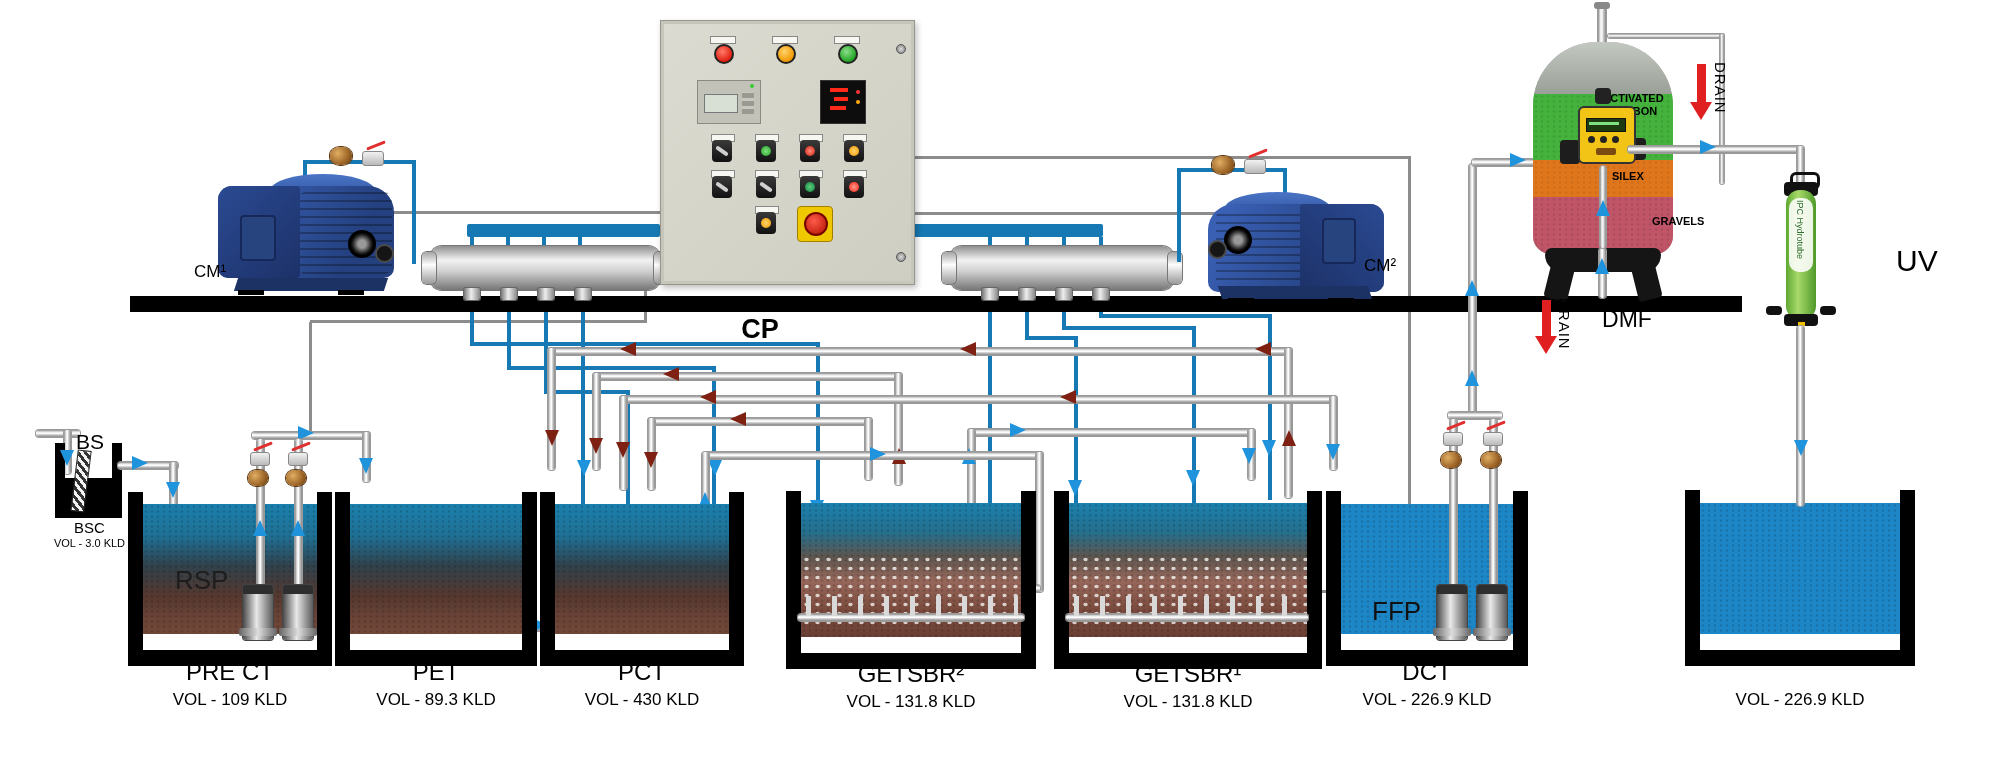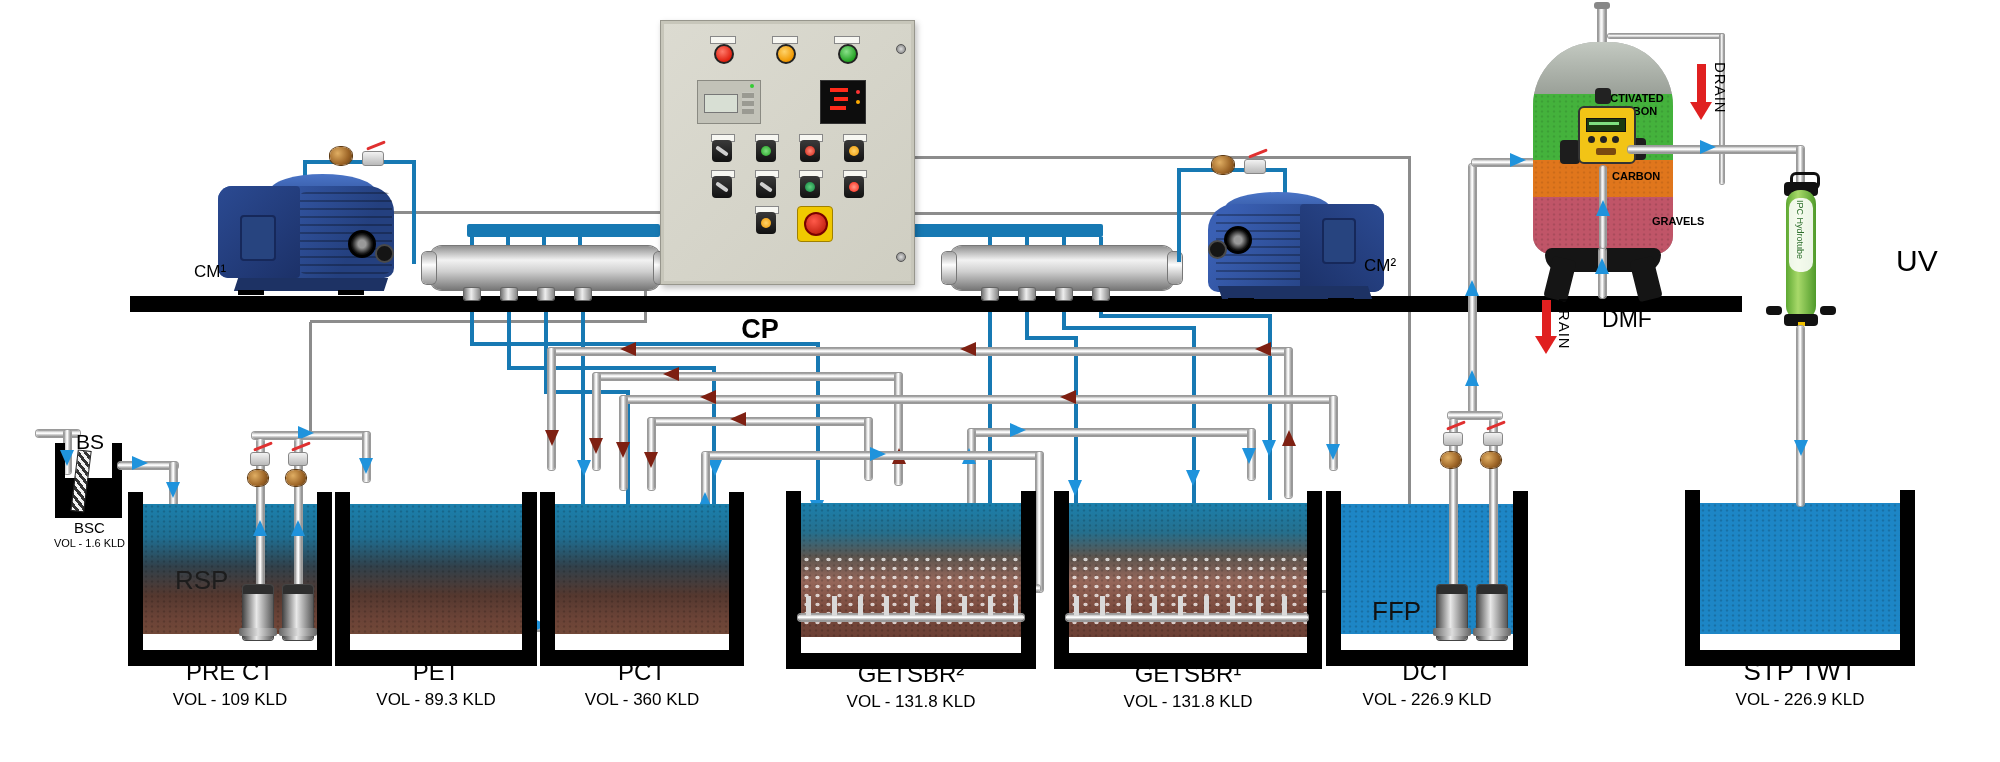--- a/index.html
+++ b/index.html
@@ -171,21 +171,21 @@
   <div class="abs" style="left:55px;top:508px;width:67px;height:10px;background:#000"></div>
   <div class="abs" style="left:65px;top:478px;width:47px;height:30px;background:#000"></div>
   <div class="abs" style="left:74px;top:450px;width:12px;height:60px;background:repeating-linear-gradient(45deg,#f2f2f2 0 3px,#333 3px 6px);transform:rotate(7deg);border:1px solid #222"></div>
   <div class="ph" style="left:118px;top:462px;width:60px;height:7px"></div>
   <div class="pv" style="left:170px;top:462px;width:7px;height:46px"></div>
   <div class="arr ar-r" style="left:132px;top:456px"></div>
   <div class="arr ar-d" style="left:166px;top:482px"></div>
   <div class="arr ar-d" style="left:60px;top:450px"></div>
   <div class="txt" style="left:76px;top:430px;font-size:21px">BS</div>
   <div class="txt" style="left:62px;top:519px;width:55px;text-align:center;font-size:15px">BSC</div>
-  <div class="txt" style="left:38px;top:537px;width:103px;text-align:center;font-size:11px">VOL - 1.6 KLD</div>
+  <div class="txt" style="left:38px;top:537px;width:103px;text-align:center;font-size:11px">VOL - 3.0 KLD</div>
 
   <div class="tank" style="left:128px;top:492px;width:174px;height:158px"></div>
   <div class="water grad1" style="left:143px;top:504px;width:174px;height:130px">
       <div class="speck"></div>
       <div class="wave" style="--w:#1b80ad"></div>
     </div>
   <div class="inwater" style="left:175px;top:565px">RSP</div>
   <div class="tlabel" style="left:150px;top:658px;width:160px">PRE CT</div>
   <div class="vlabel" style="left:130px;top:690px;width:200px">VOL - 109 KLD</div>
 
@@ -196,21 +196,21 @@
     </div>
   <div class="tlabel" style="left:356px;top:658px;width:160px">PET</div>
   <div class="vlabel" style="left:336px;top:690px;width:200px">VOL - 89.3 KLD</div>
 
   <div class="tank" style="left:540px;top:492px;width:174px;height:158px"></div>
   <div class="water grad1" style="left:555px;top:504px;width:174px;height:130px">
       <div class="speck"></div>
       <div class="wave" style="--w:#1b80ad"></div>
     </div>
   <div class="tlabel" style="left:562px;top:658px;width:160px">PCT</div>
-  <div class="vlabel" style="left:542px;top:690px;width:200px">VOL - 360 KLD</div>
+  <div class="vlabel" style="left:542px;top:690px;width:200px">VOL - 430 KLD</div>
 
   <div class="tank" style="left:786px;top:491px;width:220px;height:162px"></div>
   <div class="water gradg" style="left:801px;top:503px;width:220px;height:134px">
       <div class="speck"></div>
       <div class="wave" style="--w:#1b80ad"></div>
     </div>
   <div class="bubbles" style="left:801px;top:555px;width:220px;height:72px"></div>
   <div class="ph" style="left:798px;top:614px;width:226px;height:7px"></div>
   <div class="stubs" style="left:806px;top:596px;width:212px;height:20px"></div>
   <div class="tlabel" style="left:821px;top:660px;width:180px">GETSBR²</div>
@@ -234,21 +234,20 @@
     </div>
   <div class="inwater" style="left:1372px;top:596px;color:#111">FFP</div>
   <div class="tlabel" style="left:1347px;top:658px;width:160px">DCT</div>
   <div class="vlabel" style="left:1327px;top:690px;width:200px">VOL - 226.9 KLD</div>
 
   <div class="tank" style="left:1685px;top:490px;width:200px;height:160px"></div>
   <div class="water bluew" style="left:1700px;top:503px;width:200px;height:131px">
       <div class="speck"></div>
       <div class="wave" style="--w:#1d86c6"></div>
     </div>
-  <div class="tlabel" style="left:1700px;top:656px;width:200px;font-size:26px">STP TWT</div>
   <div class="vlabel" style="left:1700px;top:690px;width:200px">VOL - 226.9 KLD</div>
 
   <div class="ph" style="left:252px;top:432px;width:118px;height:7px"></div>
   <div class="pv" style="left:363px;top:432px;width:7px;height:50px"></div>
   <div class="arr ar-r" style="left:298px;top:426px"></div>
   <div class="arr ar-d" style="left:359px;top:458px"></div>
   <div class="pv" style="left:257px;top:439px;width:7px;height:150px"></div>
   <div class="pv" style="left:295px;top:439px;width:7px;height:150px"></div>
   <div class="vball" style="left:250px;top:452px;width:18px;height:12px"></div>
   <div class="lever" style="left:253px;top:445px"></div>
@@ -429,21 +428,21 @@
         <div class="speck" style="opacity:.35"></div>
       </div>
     <div class="abs" style="left:0;top:118px;width:140px;height:37px;background:#e0761c">
         <div class="speck" style="opacity:.3"></div>
       </div>
     <div class="abs" style="left:0;top:155px;width:140px;height:57px;background:#c05568">
         <div class="speck" style="opacity:.4"></div>
       </div>
   </div>
   <div class="txt" style="left:1596px;top:92px;width:74px;font-size:11px;font-weight:bold;text-align:center;line-height:13px">ACTIVATED CARBON</div>
-  <div class="txt" style="left:1612px;top:170px;font-size:11px;font-weight:bold">CARBON</div>
+  <div class="txt" style="left:1612px;top:170px;font-size:11px;font-weight:bold">SILEX</div>
   <div class="txt" style="left:1652px;top:215px;font-size:11px;font-weight:bold">GRAVELS</div>
   <div class="abs" style="left:1545px;top:248px;width:116px;height:24px;background:#151515;border-radius:8px 8px 20px 20px"></div>
   <div class="abs" style="left:1548px;top:258px;width:24px;height:42px;background:#151515;transform:rotate(14deg);border-radius:4px"></div>
   <div class="abs" style="left:1634px;top:258px;width:24px;height:42px;background:#151515;transform:rotate(-14deg);border-radius:4px"></div>
   <div class="pv" style="left:1599px;top:248px;width:7px;height:50px"></div>
   <div class="arr ar-u" style="left:1595px;top:258px"></div>
   <div class="pv" style="left:1600px;top:166px;width:6px;height:82px"></div>
   <div class="arr ar-u" style="left:1596px;top:200px"></div>
   <div class="arr ar-u" style="left:1596px;top:132px"></div>
 

